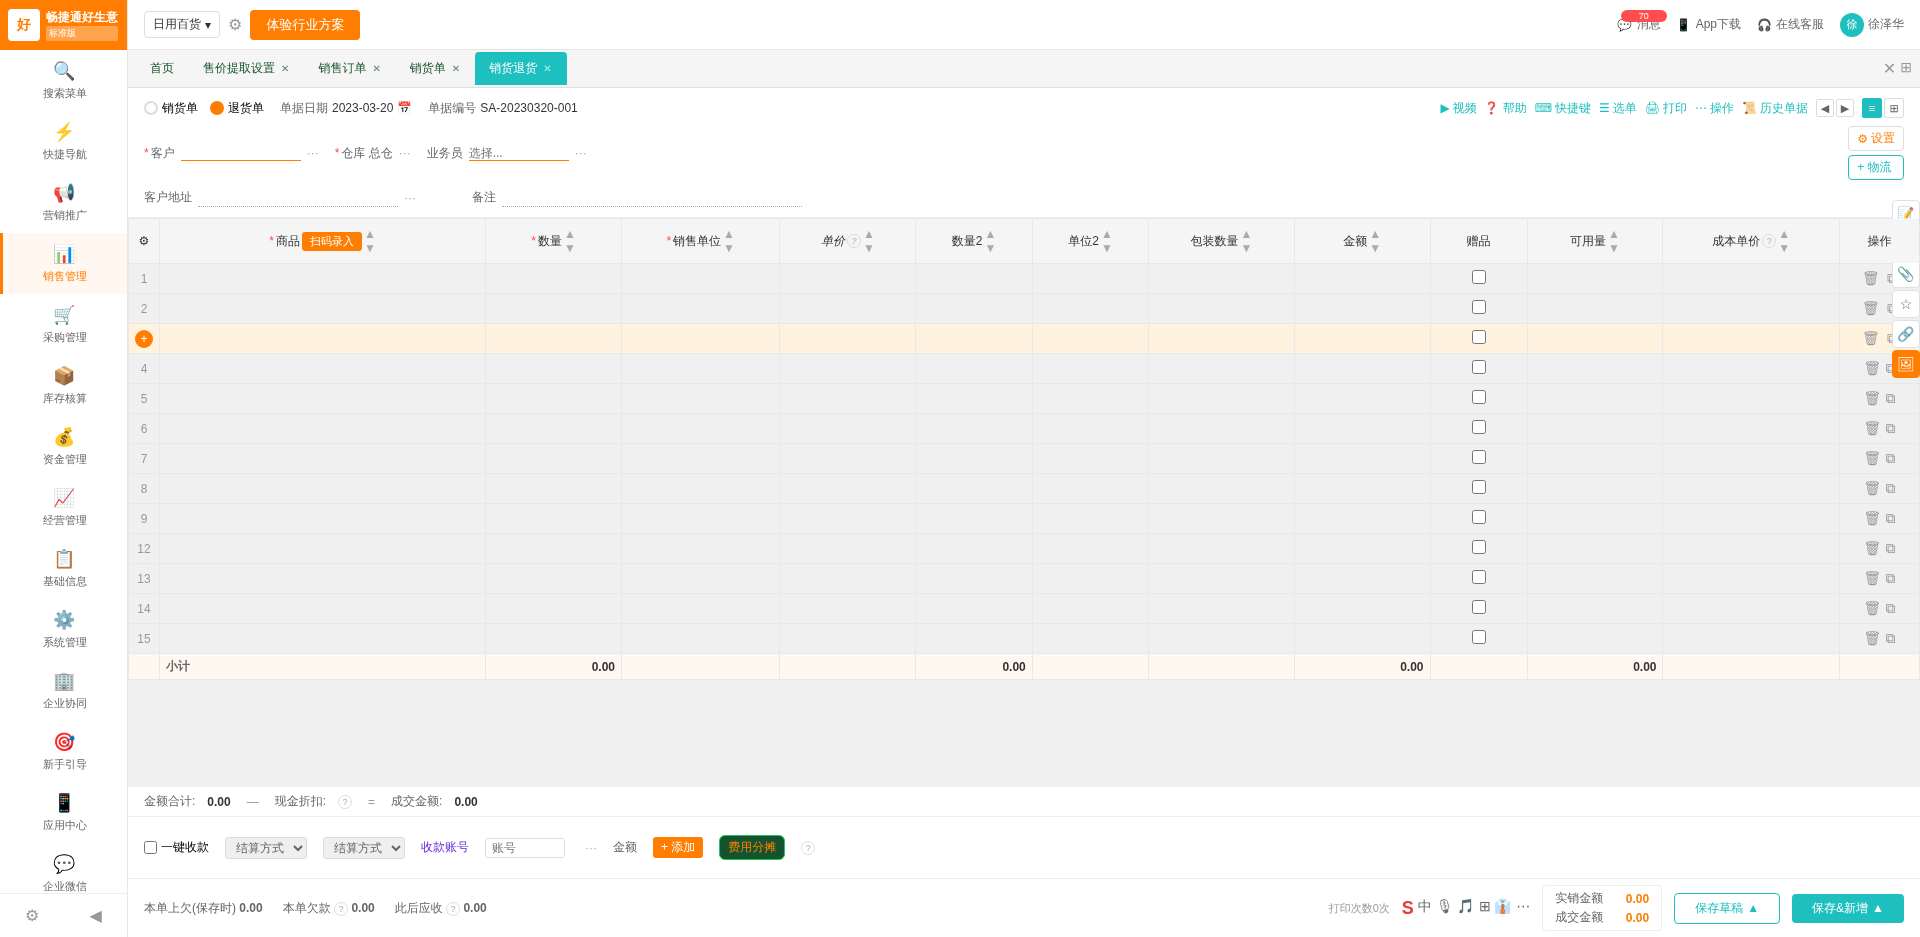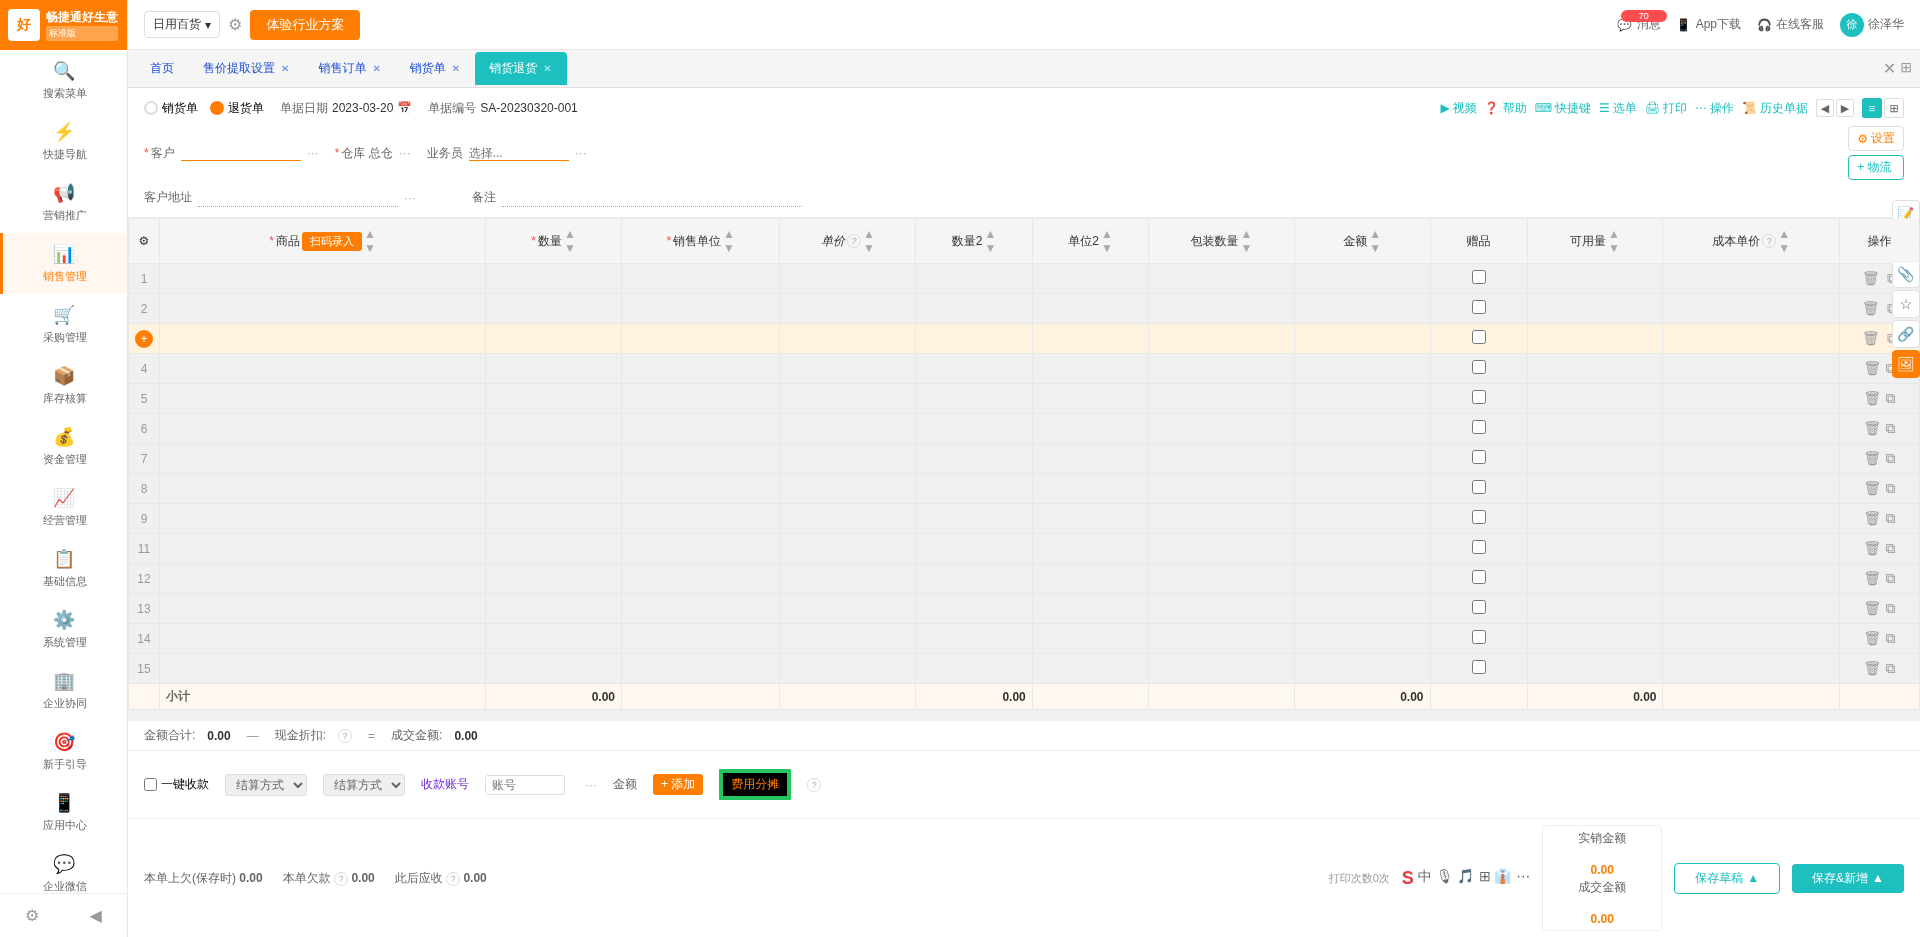--- a/index.html
+++ b/index.html
@@ -29,21 +29,21 @@
     .topbar-btn { background: #ff7d00; color: #fff; border: none; border-radius: 4px; padding: 6px 16px; cursor: pointer; font-size: 13px; }
     .topbar-right { margin-left: auto; display: flex; align-items: center; gap: 16px; }
     .topbar-msg { position: relative; color: #666; cursor: pointer; display: flex; align-items: center; gap: 4px; }
     .topbar-badge { position: absolute; top: -6px; right: -6px; background: #ff4d4f; color: #fff; border-radius: 8px; font-size: 9px; padding: 1px 18px; }
     .topbar-app { color: #666; cursor: pointer; display: flex; align-items: center; gap: 4px; }
     .topbar-service { color: #666; cursor: pointer; display: flex; align-items: center; gap: 4px; }
     .topbar-user { color: #666; cursor: pointer; display: flex; align-items: center; gap: 4px; }
 
     
     .tabbar { background: #f5f5f5; display: flex; align-items: center; border-bottom: 1px solid #e0e0e0; padding: 0 8px; height: 38px; }
-    .tab { padding: 8px 14px; cursor: pointer; color: #1d4ed8; display: flex; align-items: center; gap: 6px; border-right: 1px solid transparent; white-space: nowrap; }
+    .tab { padding: 8px 14px; cursor: pointer; color: #14532d; display: flex; align-items: center; gap: 6px; border-right: 1px solid transparent; white-space: nowrap; }
     .tab.active { background: #1ebfbf; color: #fff; border-radius: 4px 4px 0 0; }
     .tab-close { font-size: 10px; opacity: 0.7; }
 
     
     .form-area { background: #fff; padding: 10px 16px; border-bottom: 1px solid #eee; }
     .form-row { display: flex; align-items: center; gap: 16px; margin-bottom: 8px; }
     .form-row:last-child { margin-bottom: 0; }
     .radio-group { display: flex; gap: 12px; align-items: center; }
     .radio-item { display: flex; align-items: center; gap: 4px; cursor: pointer; }
     .radio-circle { width: 14px; height: 14px; border-radius: 50%; border: 2px solid #ddd; display: inline-block; }
@@ -79,30 +79,30 @@
     .total-row td.label { color: #666; }
 
     
     .bottom-form { background: #fff; border-top: 1px solid #eee; padding: 6px 16px; display: flex; align-items: center; gap: 12px; }
     .bottom-label { color: #666; }
     .bottom-value { color: #333; font-weight: bold; }
     .dash { color: #999; margin: 0 4px; }
     .equals { color: #999; margin: 0 4px; }
     .help-icon { color: #aaa; cursor: pointer; border: 1px solid #ddd; border-radius: 50%; width: 14px; height: 14px; display: inline-flex; align-items: center; justify-content: center; font-size: 9px; }
     .add-btn { background: #ff7d00; color: #fff; border: none; border-radius: 3px; padding: 2px 8px; cursor: pointer; font-size: 12px; }
-    .split-btn { background: #000000; border: 4px solid #22c55e; color: #ff7d00; border-radius: 1px; padding: 3px 8px; cursor: pointer; }
+    .split-btn { background: #14532d; border: 1px solid #22c55e; color: #ff7d00; border-radius: 6px; padding: 3px 8px; cursor: pointer; }
 
     
     .footer-bar { background: #fff; border-top: 1px solid #eee; padding: 18px 16px; display: flex; align-items: center; gap: 16px; }
     .footer-checkbox { display: flex; align-items: center; gap: 4px; }
     .footer-select { border: 1px solid #ddd; border-radius: 3px; padding: 2px 6px; color: #666; }
     .footer-input { border: 1px solid #ddd; border-radius: 3px; padding: 2px 6px; color: #666; width: 80px; }
     .footer-dots { color: #aaa; margin-left: 4px; cursor: pointer; }
     .summary-box { background: #fff; border: 1px solid #eee; border-radius: 4px; padding: 4px 12px; display: flex; flex-direction: column; gap: 2px; min-width: 120px; }
-    .summary-row { display: flex; justify-content: space-between; align-items: center; gap: 16px; flex-direction: column; }
+    .summary-row { display: flex; justify-content: space-between; align-items: center; gap: 16px; }
     .summary-label { color: #666; }
     .summary-value { color: #ff7d00; font-weight: bold; }
     .save-draft-btn { background: #fff; border: 1px solid #1ebfbf; color: #1ebfbf; border-radius: 4px; padding: 6px 20px; cursor: pointer; display: flex; align-items: center; gap: 4px; }
     .save-new-btn { background: #1ebfbf; border: none; color: #fff; border-radius: 4px; padding: 6px 20px; cursor: pointer; display: flex; align-items: center; gap: 4px; }
     .rp-btn { width: 28px; height: 28px; background: #fff; border: 1px solid #e0e0e0; border-radius: 4px; display: flex; align-items: center; justify-content: center; cursor: pointer; color: #666; font-size: 14px; }
     
     .input-line { border: none; border-bottom: 1px solid #ff7d00; outline: none; background: transparent; min-width: 100px; color: #333; }
     
     
     .content-area { flex: 1; display: flex; flex-direction: column; overflow: hidden; }
@@ -616,35 +616,20 @@
               <td></td>
               <td></td>
               <td></td>
               <td></td>
               <td class="checkbox-cell"><input type="checkbox" class="checkbox-input" style=""></td>
               <td></td>
               <td></td>
               <td style="text-align:center;"><button class="action-btn">🗑</button><button class="action-btn">⧉</button></td>
             </tr>
           <tr>
-              <td class="row-num">11</td>
-              <td></td>
-              <td></td>
-              <td></td>
-              <td></td>
-              <td></td>
-              <td></td>
-              <td></td>
-              <td></td>
-              <td class="checkbox-cell"><input type="checkbox" class="checkbox-input" style=""></td>
-              <td></td>
-              <td></td>
-              <td style="text-align:center;"><button class="action-btn">🗑</button><button class="action-btn">⧉</button></td>
-            </tr>
-          <tr>
               <td class="row-num">12</td>
               <td></td>
               <td></td>
               <td></td>
               <td></td>
               <td></td>
               <td></td>
               <td></td>
               <td></td>
               <td class="checkbox-cell"><input type="checkbox" class="checkbox-input" style=""></td>

